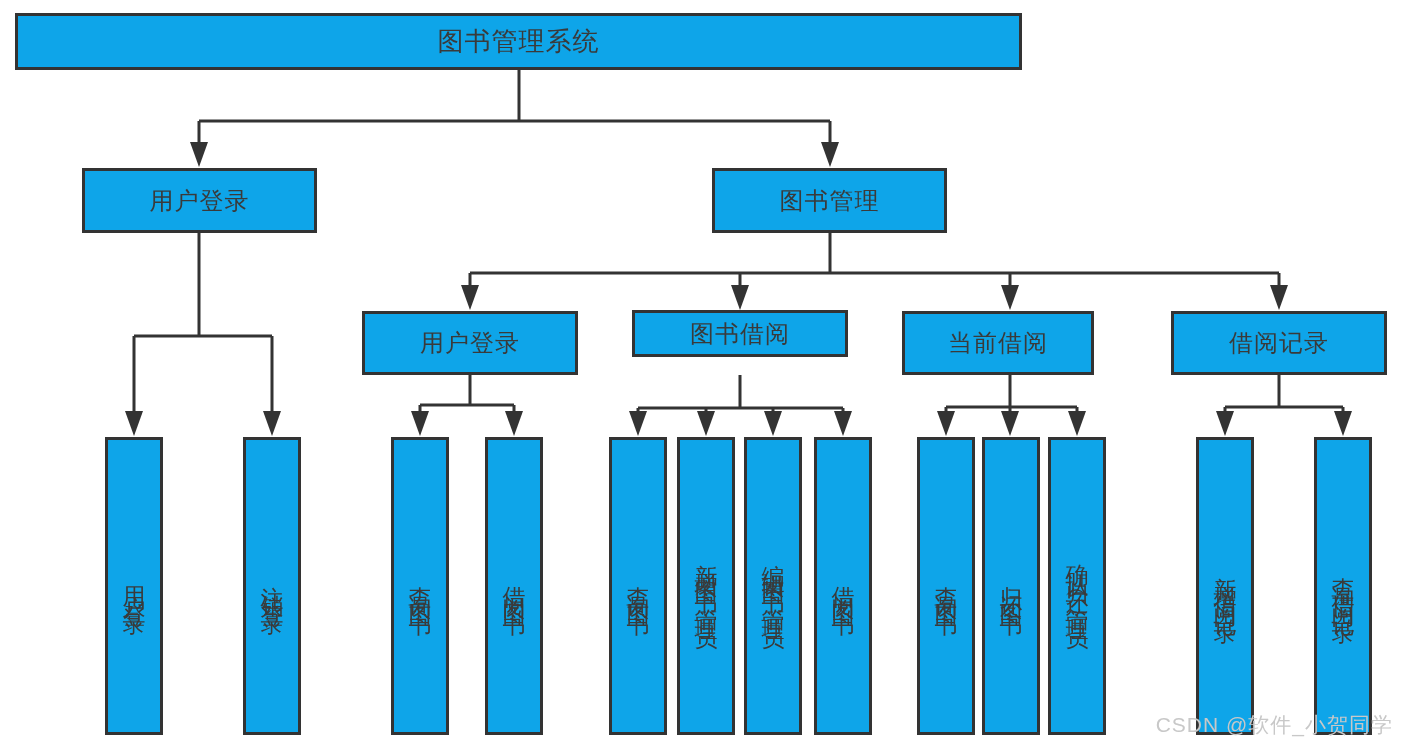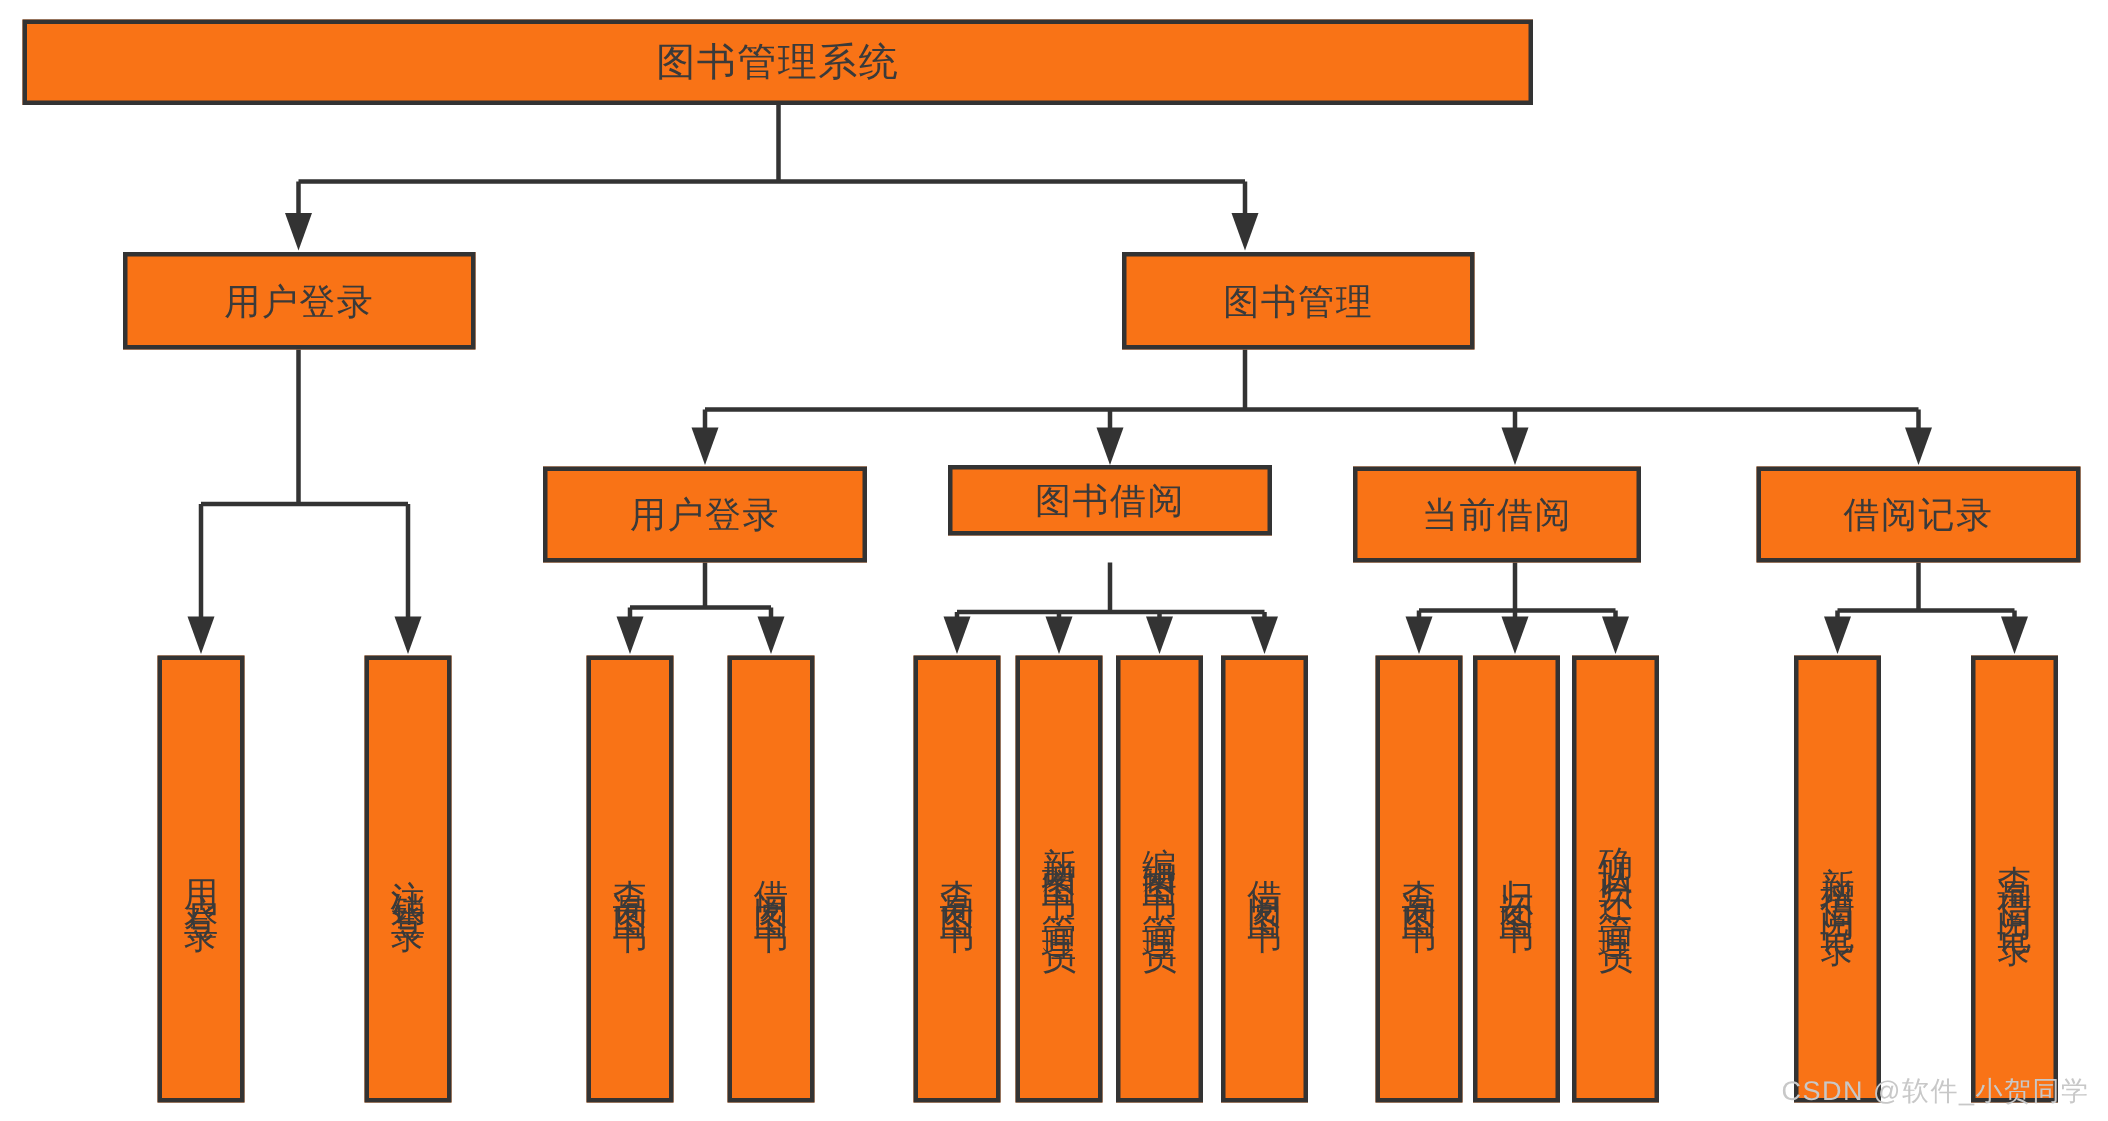--- a/index.html
+++ b/index.html
@@ -8,41 +8,41 @@
     width:1405px;height:747px;
     background:#ffffff;
     font-family:"Liberation Sans", sans-serif;
     overflow:hidden;
   }
   svg.connectors{position:absolute;left:0;top:0;width:1405px;height:747px;}
   .box{
     position:absolute;
     box-sizing:border-box;
     border:3px solid #333333;
-    background:#f97316;
+    background:#0ea5e9;
     display:flex;
     align-items:center;
     justify-content:center;
     color:#3a3a3a;
     z-index:2;
   }
   .h{font-size:24px;letter-spacing:1px;white-space:nowrap;}
   .root-box{font-size:26px;}
   .v{
     writing-mode:vertical-rl;
     text-orientation:mixed;
     font-size:23px;
     letter-spacing:9px;
     line-height:1;
   }
   .watermark{
     position:absolute;
     right:12px;
     bottom:8px;
-    font-size:18px;
+    font-size:21px;
     color:#c8c8c8;
     letter-spacing:1px;
     z-index:10;
     white-space:nowrap;
   }
 </style>
 </head>
 <body>
 
 <div class="canvas">
@@ -76,21 +76,21 @@
       <polygon points="1001,411 1019,411 1010,436"></polygon>
       <polygon points="1068,411 1086,411 1077,436"></polygon>
       <polygon points="1216,411 1234,411 1225,436"></polygon>
       <polygon points="1334,411 1352,411 1343,436"></polygon>
     </g>
   </svg>
 
   <div class="box h root-box" style="left:15px;top:13px;width:1007px;height:57px">图书管理系统</div>
 
   <div class="box h" style="left:82px;top:168px;width:235px;height:65px">用户登录</div>
-  <div class="box h" style="left:748px;top:168px;width:235px;height:65px">图书管理</div>
+  <div class="box h" style="left:712px;top:168px;width:235px;height:65px">图书管理</div>
 
   <div class="box h" style="left:362px;top:311px;width:216px;height:64px">用户登录</div>
   <div class="box h" style="left:632px;top:310px;width:216px;height:47px">图书借阅</div>
   <div class="box h" style="left:902px;top:311px;width:192px;height:64px">当前借阅</div>
   <div class="box h" style="left:1171px;top:311px;width:216px;height:64px">借阅记录</div>
 
   <div class="box v" style="left:105px;top:437px;width:58px;height:298px">用户登录</div>
   <div class="box v" style="left:243px;top:437px;width:58px;height:298px">注销登录</div>
 
   <div class="box v" style="left:391px;top:437px;width:58px;height:298px">查询图书</div>

